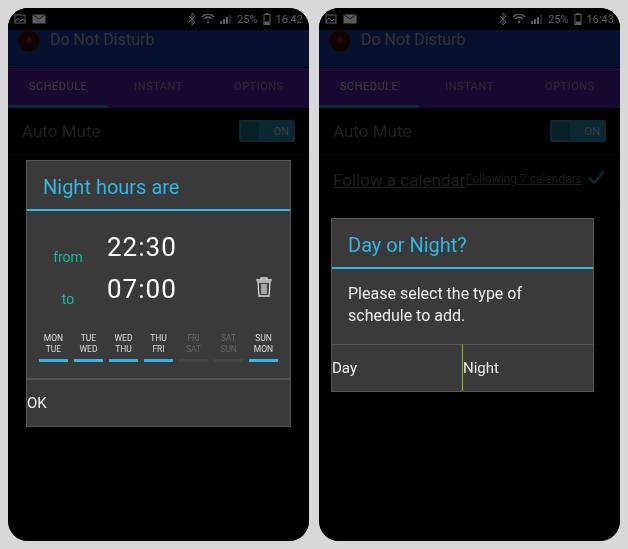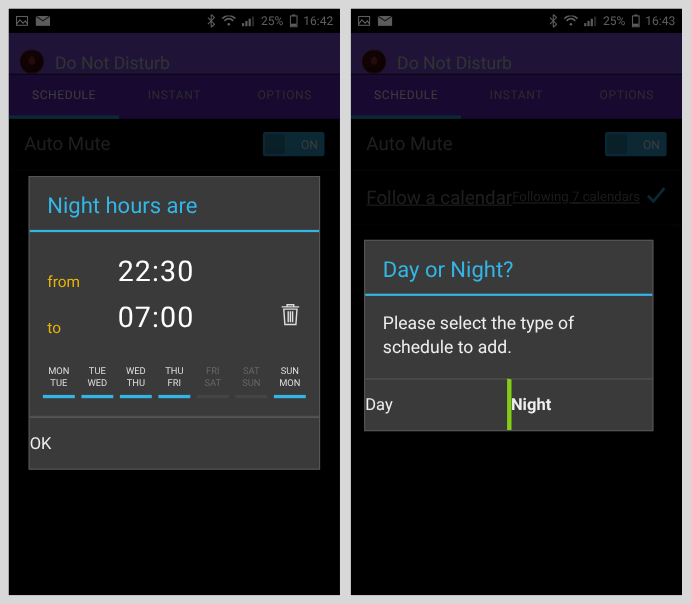--- a/index.html
+++ b/index.html
@@ -11,38 +11,39 @@
     display: flex;
     gap: 10px;
     padding: 8px;
   }
   .phone {
     width: 320px;
     height: 533px;
     background: #000;
     position: relative;
     overflow: hidden;
+    border-radius: 20px;
   }
   .statusbar {
     height: 22px;
     background: #000;
     display: flex;
     align-items: center;
     color: #ccc;
     font-size: 11px;
     padding: 0 6px;
   }
   .status-left { display: flex; gap: 6px; align-items: center; }
   .status-right { margin-left: auto; display: flex; gap: 5px; align-items: center; }
   .ico { display: inline-flex; }
   .titlebar {
     height: 38px;
-    background: #8b5cf6;
-    display: flex;
-    align-items: flex-end;
+    background: #1d4ed8;
+    display: flex;
+    align-items: flex-start;
     gap: 10px;
     padding: 0 10px;
     color: #ddd;
     font-size: 16px;
     border-bottom: 1px solid #111;
   }
   .appicon {
     width: 22px; height: 22px; border-radius: 50%;
     background: radial-gradient(circle at 35% 30%, #5a1212, #2a0707);
     border: 1px solid #6a1a1a;
@@ -118,21 +119,21 @@
     padding: 14px 16px 10px;
   }
   .dialog-hr {
     height: 2px; background: #33b5e5; margin: 0 0 0 0;
   }
   .time-section { padding: 18px 16px 10px; }
   .time-row {
     display: flex; align-items: center; gap: 14px;
     margin-bottom: 6px;
   }
-  .time-label { width: 50px; text-align: left; color: #eab308; font-size: 14px; margin-top: 20px; }
+  .time-label { width: 50px; text-align: center; color: #14b8a6; font-size: 14px; margin-top: 20px; }
   .time-val {
     font-size: 26px; font-weight: 400; letter-spacing: 1px;
     color: #fff; flex: 1; cursor: pointer;
   }
   .trash { color: #ddd; font-size: 22px; cursor: pointer; }
   .days {
     display: flex; gap: 6px; padding: 10px 12px 16px;
     border-bottom: 1px solid #555;
   }
   .daycol {
@@ -143,21 +144,21 @@
     color: #ddd;
     cursor: pointer;
   }
   .daycol.off { color: #666; border-bottom-color: #444; }
   .dialog-btn-row { display: flex; }
   .dialog-btn {
     flex: 1; text-align: left; padding: 14px 0;
     font-size: 15px; color: #eee; cursor: pointer;
     border-top: 1px solid #555;
   }
-  .dialog-btn + .dialog-btn { border-left: 4px solid #84cc16; font-weight: bold; }
+  .dialog-btn + .dialog-btn { border-left: 1px solid #84cc16; }
   .dialog-body { padding: 14px 16px 18px; font-size: 16px; color: #eee; line-height: 1.35; }
   .underline { text-decoration: underline; }
 </style>
 </head>
 <body>
 
 <div class="phone">
   <div class="statusbar">
     <div class="status-left">
       <span class="ico">

